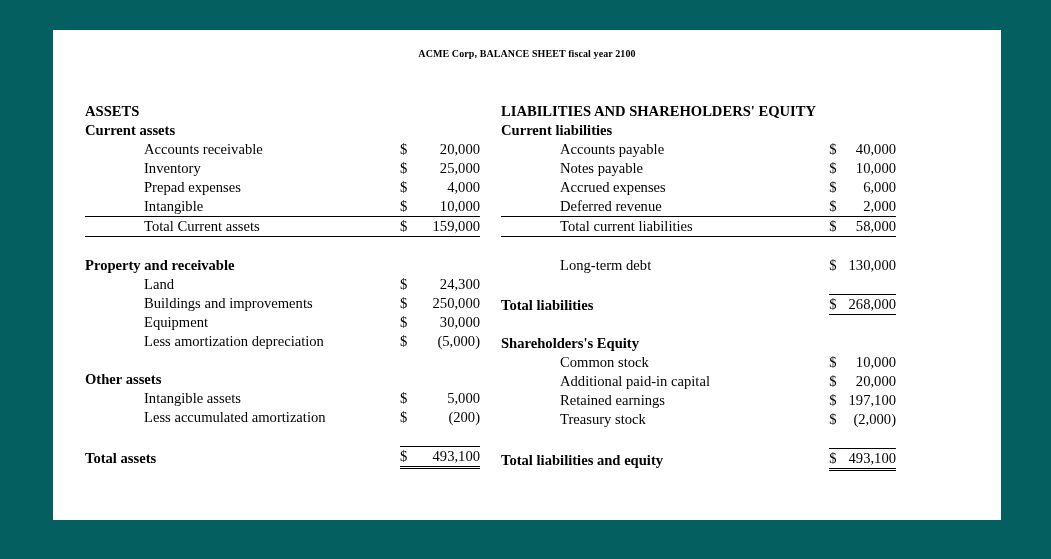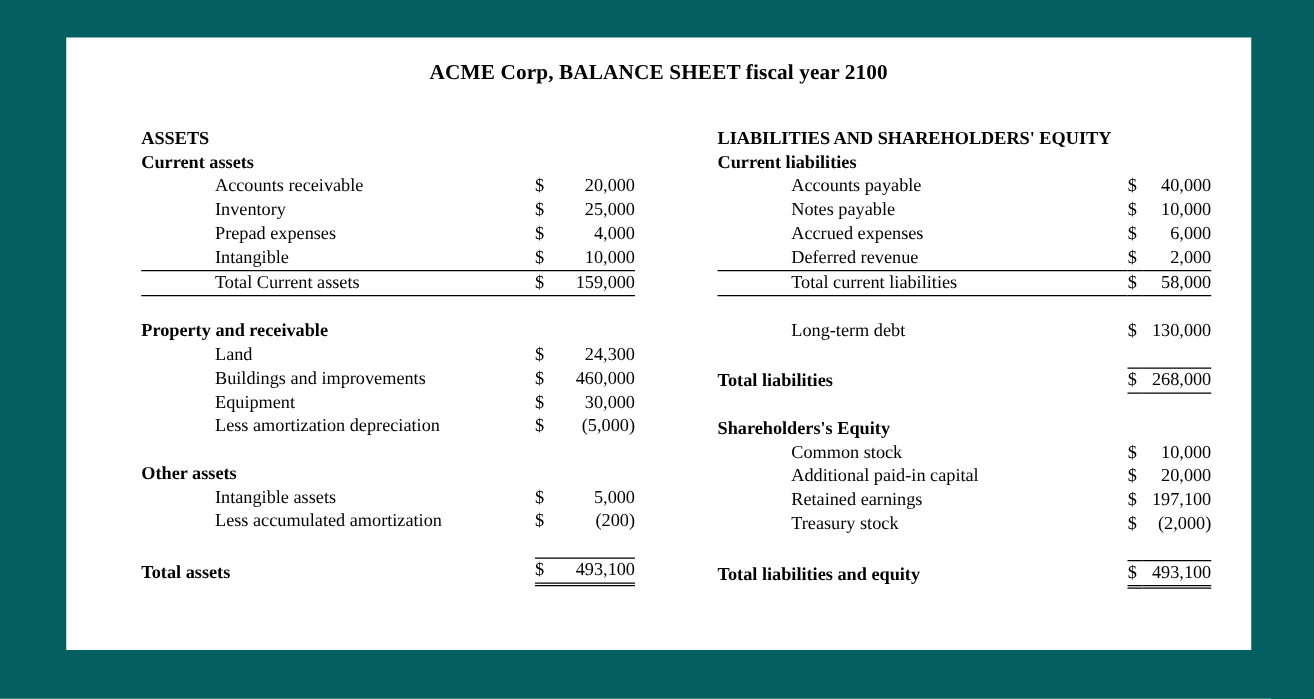--- a/index.html
+++ b/index.html
@@ -21,40 +21,40 @@
     height: 490px;
     background: #ffffff;
   }
   .doc-title {
     position: absolute;
     left: 0;
     top: 18px;
     width: 948px;
     text-align: center;
     font-weight: bold;
-    font-size: 17px;
+    font-size: 10px;
     color: #000;
     letter-spacing: 0.1px;
   }
   .columns {
     position: absolute;
     left: 0;
     top: 72px;
     width: 948px;
     display: flex;
     flex-direction: row;
   }
   .col {
     width: 395px;
   }
   .col-left {
-    margin-left: 60px;
+    margin-left: 32px;
   }
   .col-right {
-    margin-left: 66px;
+    margin-left: 21px;
   }
   .rows {
     display: table;
     width: 100%;
     border-collapse: collapse;
   }
   .row {
     display: table-row;
   }
   .row > div {
@@ -160,21 +160,21 @@
         </div>
 
         <div class="row r-item">
           <div class="cell-label">Land</div>
           <div class="cell-cur">$</div>
           <div class="cell-val">24,300</div>
         </div>
         <div class="row r-item">
           <div class="cell-label">Buildings and improvements</div>
           <div class="cell-cur">$</div>
-          <div class="cell-val">460,000</div>
+          <div class="cell-val">250,000</div>
         </div>
         <div class="row r-item">
           <div class="cell-label">Equipment</div>
           <div class="cell-cur">$</div>
           <div class="cell-val">30,000</div>
         </div>
         <div class="row r-item">
           <div class="cell-label">Less amortization depreciation</div>
           <div class="cell-cur">$</div>
           <div class="cell-val">(5,000)</div>

